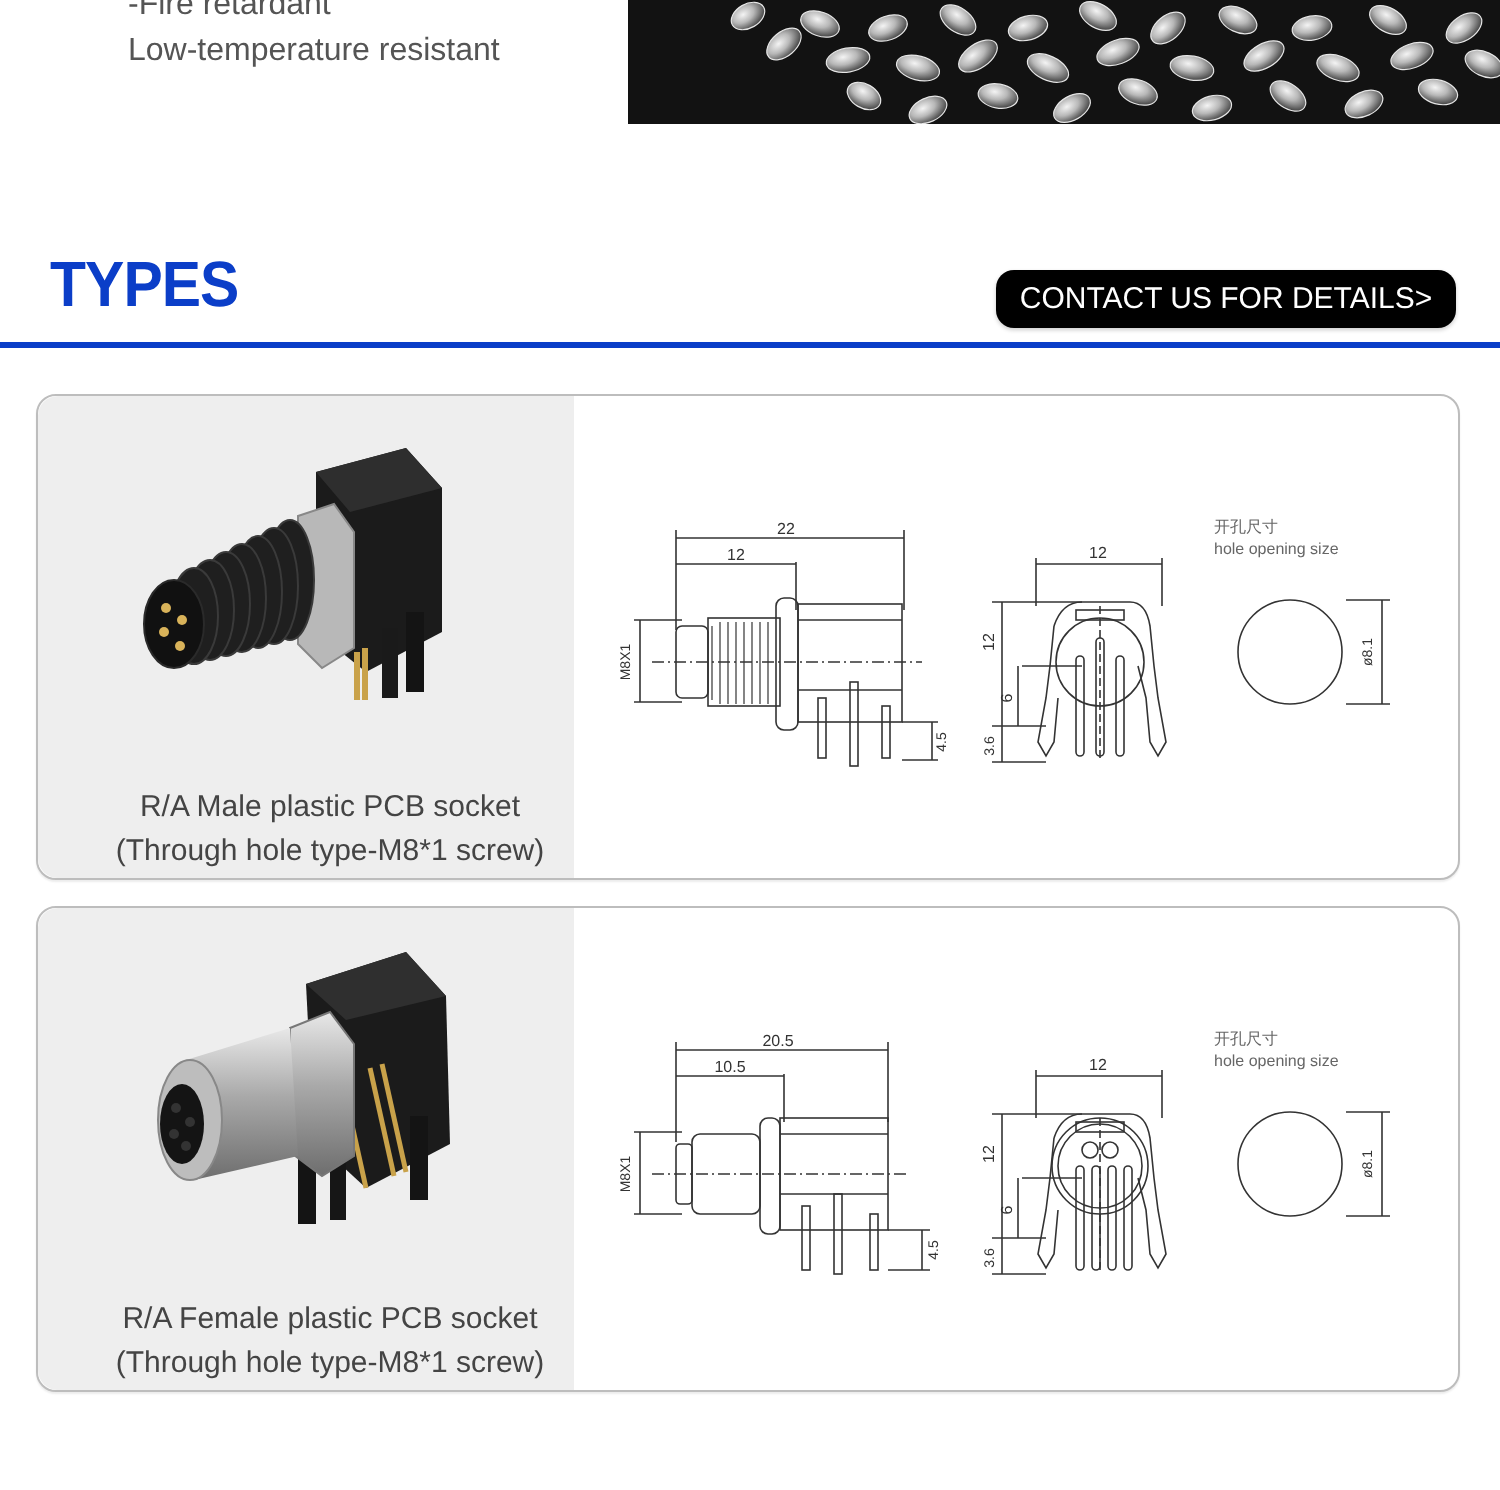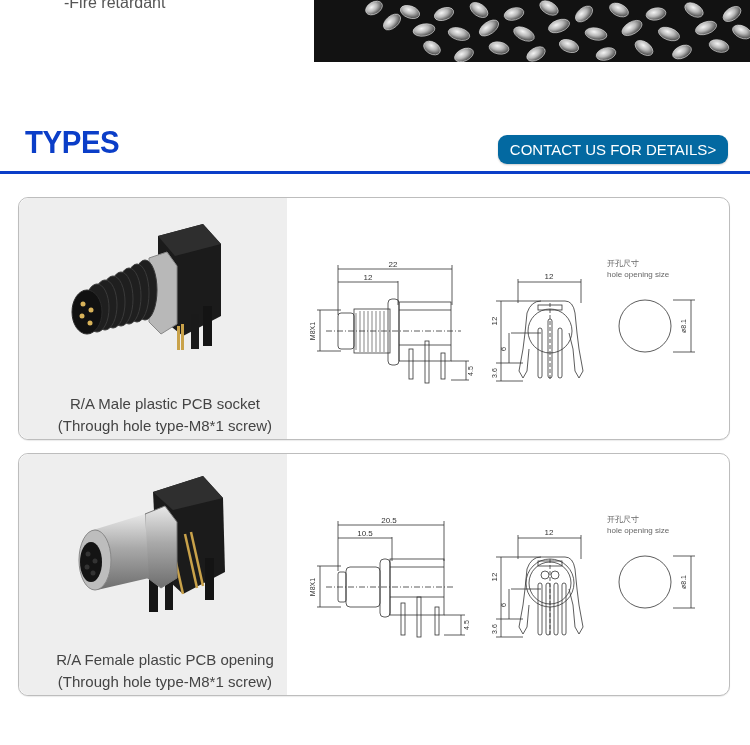--- a/index.html
+++ b/index.html
@@ -16,21 +16,21 @@
   .material-photo svg { display: block; }
 
   .types-title {
     position: absolute; left: 25px; top: 124px;
     font-family: "Liberation Sans", sans-serif; font-weight: bold;
     font-size: 32px; color: #0b3ec8; letter-spacing: -0.5px;
     transform: scaleX(0.92); transform-origin: left center;
   }
   .contact-button {
     position: absolute; left: 498px; top: 135px; width: 230px; height: 29px;
-    background: #0369a1; border-radius: 9px; color: #fff;
+    background: #000000; border-radius: 9px; color: #fff;
     font-size: 15px; line-height: 29px; text-align: center; white-space: nowrap;
     box-shadow: 0 1px 2px rgba(0,0,0,0.2); cursor: pointer;
   }
   .blue-rule { position: absolute; left: 0; top: 171px; width: 750px; height: 3px; background: #0b3ec8; }
 
   .product-card {
     position: absolute; left: 18px; width: 712px; height: 243px;
     border: 1px solid #bdbdbd; border-radius: 10px; background: #fff; overflow: hidden;
     box-shadow: 0 1px 1px rgba(0,0,0,0.08);
   }
@@ -47,20 +47,21 @@
   }
   .drawing { position: absolute; top: 0; }
   .dim-text { font-family: "Liberation Sans", sans-serif; fill: #333; }
   .hole-label { position: absolute; text-align: left; color: #666; font-size: 8px; line-height: 11px; }
 </style>
 </head>
 <body>
 
 <div class="top-features">
   <div>-Fire retardant</div>
+  <div>Low-temperature resistant</div>
 </div>
 
 <div class="material-photo">
   <svg width="436" height="62" viewBox="0 0 436 62">
     <defs>
       <radialGradient id="gr" cx="40%" cy="35%" r="70%">
         <stop offset="0%" stop-color="#f4f4f4"></stop>
         <stop offset="45%" stop-color="#b8b8b8"></stop>
         <stop offset="100%" stop-color="#3a3a3a"></stop>
       </radialGradient>
@@ -244,21 +245,21 @@
       <polygon points="92,52 112,44 124,60 124,116 108,126 92,114" fill="url(#metal)" stroke="#777"></polygon>
       <path d="M40 68 L92 52 L96 116 L44 128 Z" fill="url(#metal)"></path>
       <ellipse cx="42" cy="98" rx="16" ry="30" fill="#bdbdbd" stroke="#888"></ellipse>
       <ellipse cx="38" cy="100" rx="11" ry="20" fill="#141414"></ellipse>
       <circle cx="35" cy="92" r="2.5" fill="#333"></circle>
       <circle cx="42" cy="99" r="2.5" fill="#333"></circle>
       <circle cx="34" cy="105" r="2.5" fill="#333"></circle>
       <circle cx="40" cy="111" r="2.5" fill="#333"></circle>
     </svg>
     <div class="product-caption">
-      <div>R/A Female plastic PCB opening</div>
+      <div>R/A Female plastic PCB socket</div>
       <div>(Through hole type-M8*1 screw)</div>
     </div>
   </div>
 
   <svg class="drawing" style="left:282px;top:55px" width="180" height="140" viewBox="0 0 180 140">
     <g stroke="#333" stroke-width="0.8" fill="none">
       <line x1="37" y1="12" x2="37" y2="62"></line>
       <line x1="143" y1="12" x2="143" y2="52"></line>
       <line x1="37" y1="16" x2="143" y2="16"></line>
       <line x1="91" y1="28" x2="91" y2="52"></line>

